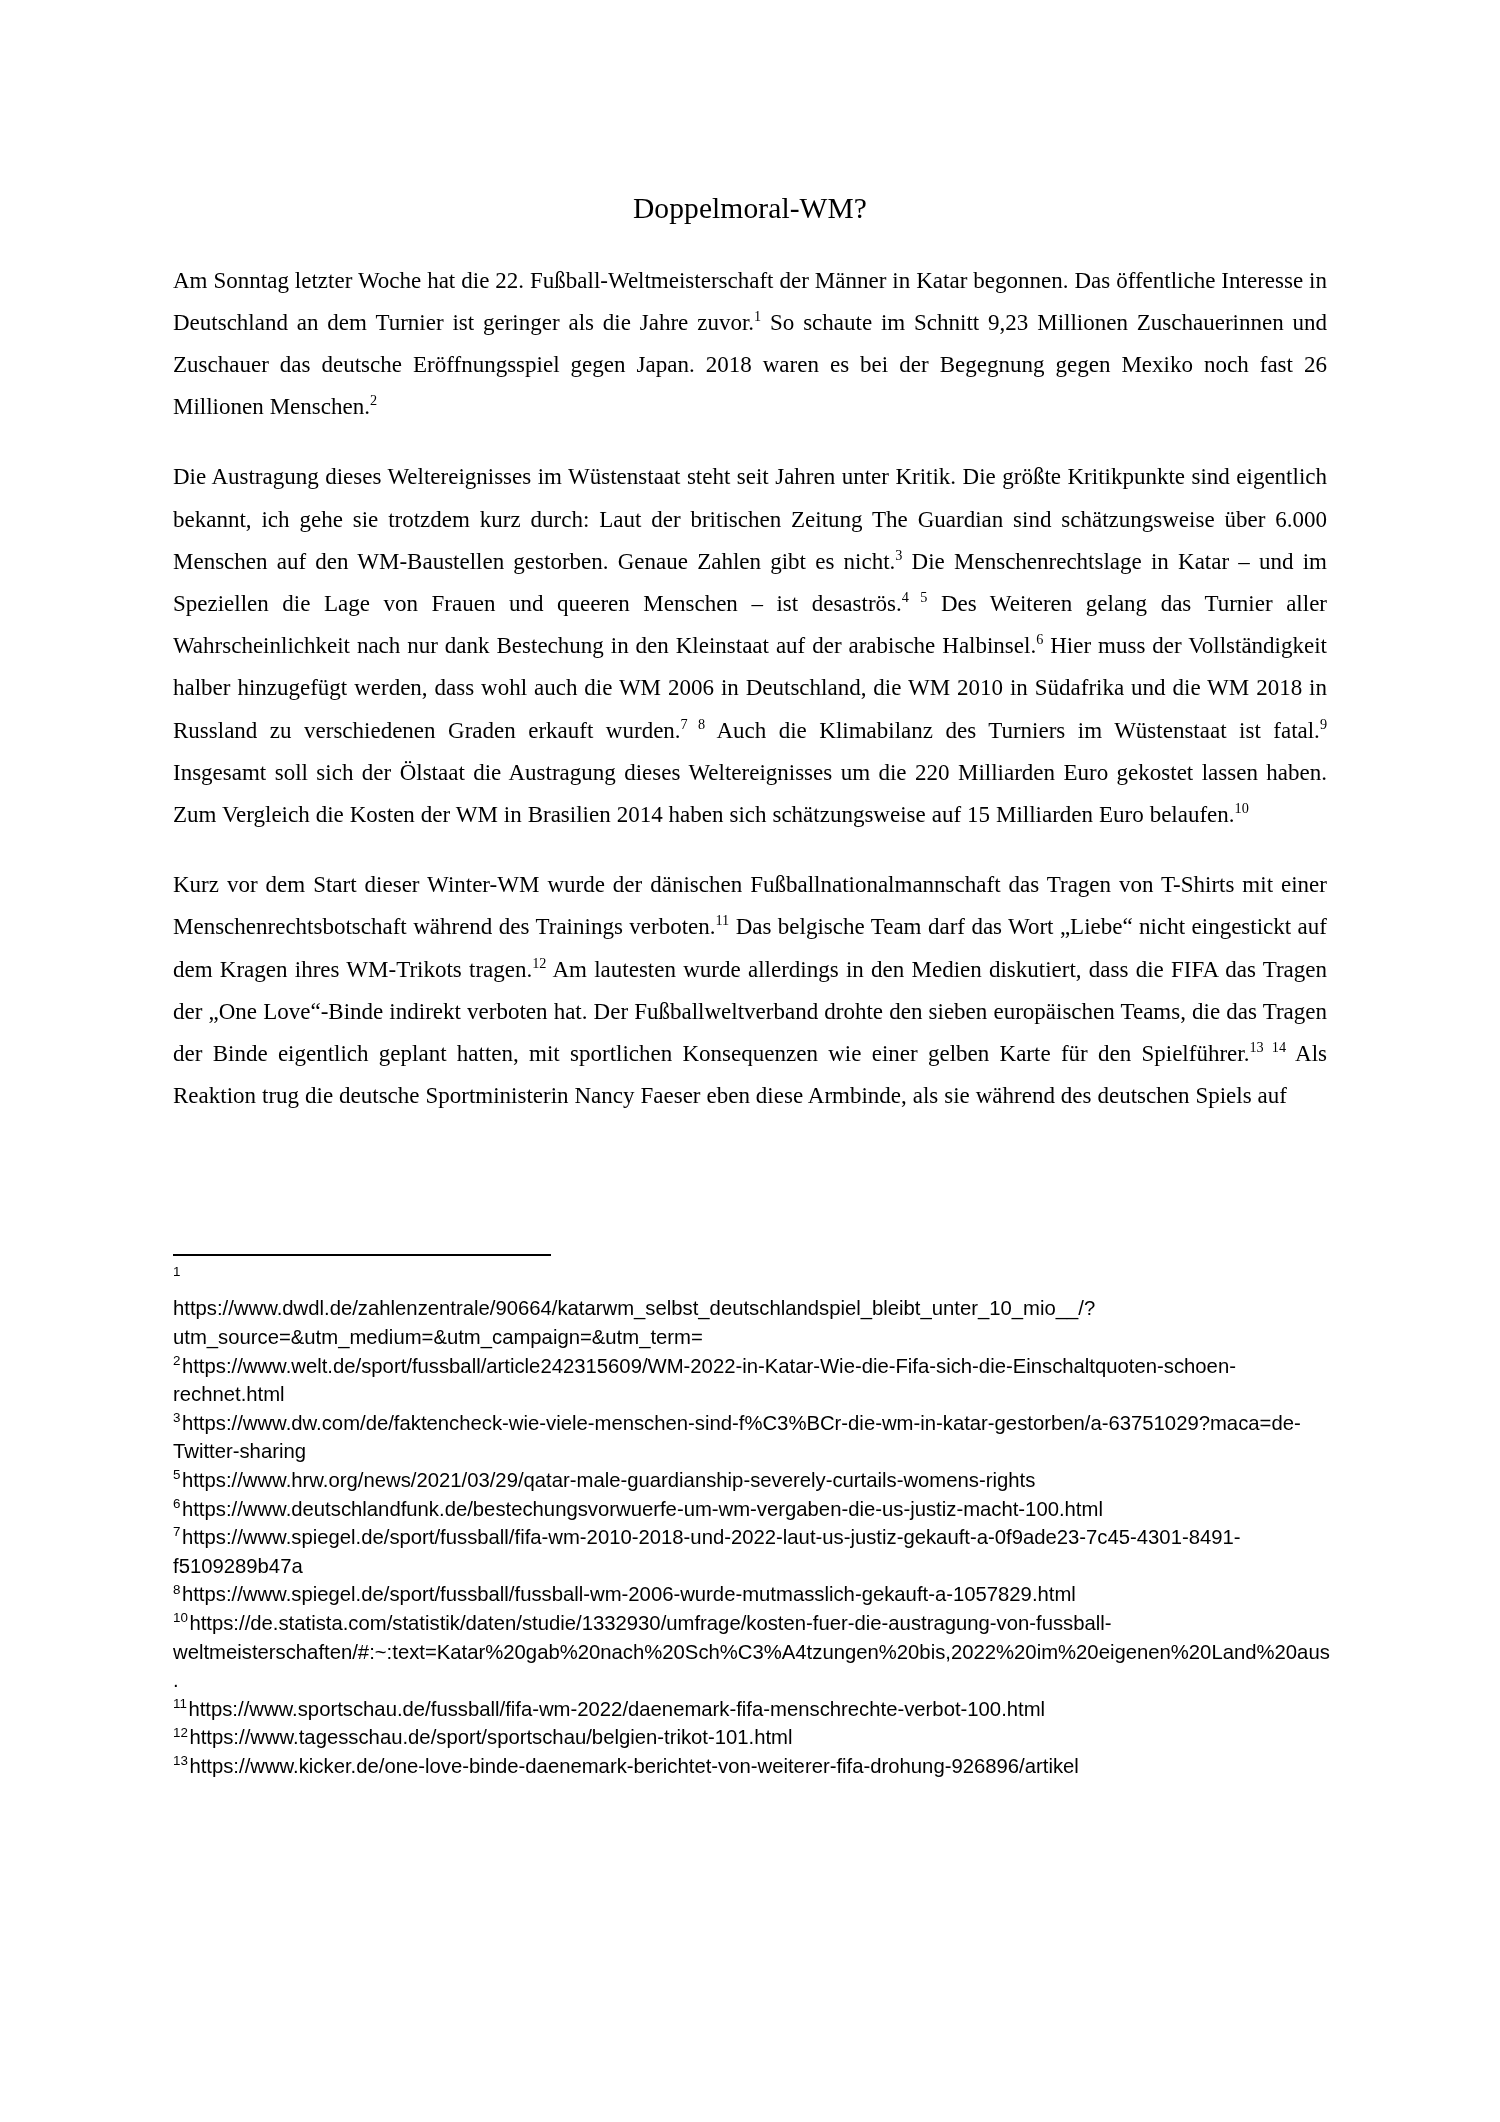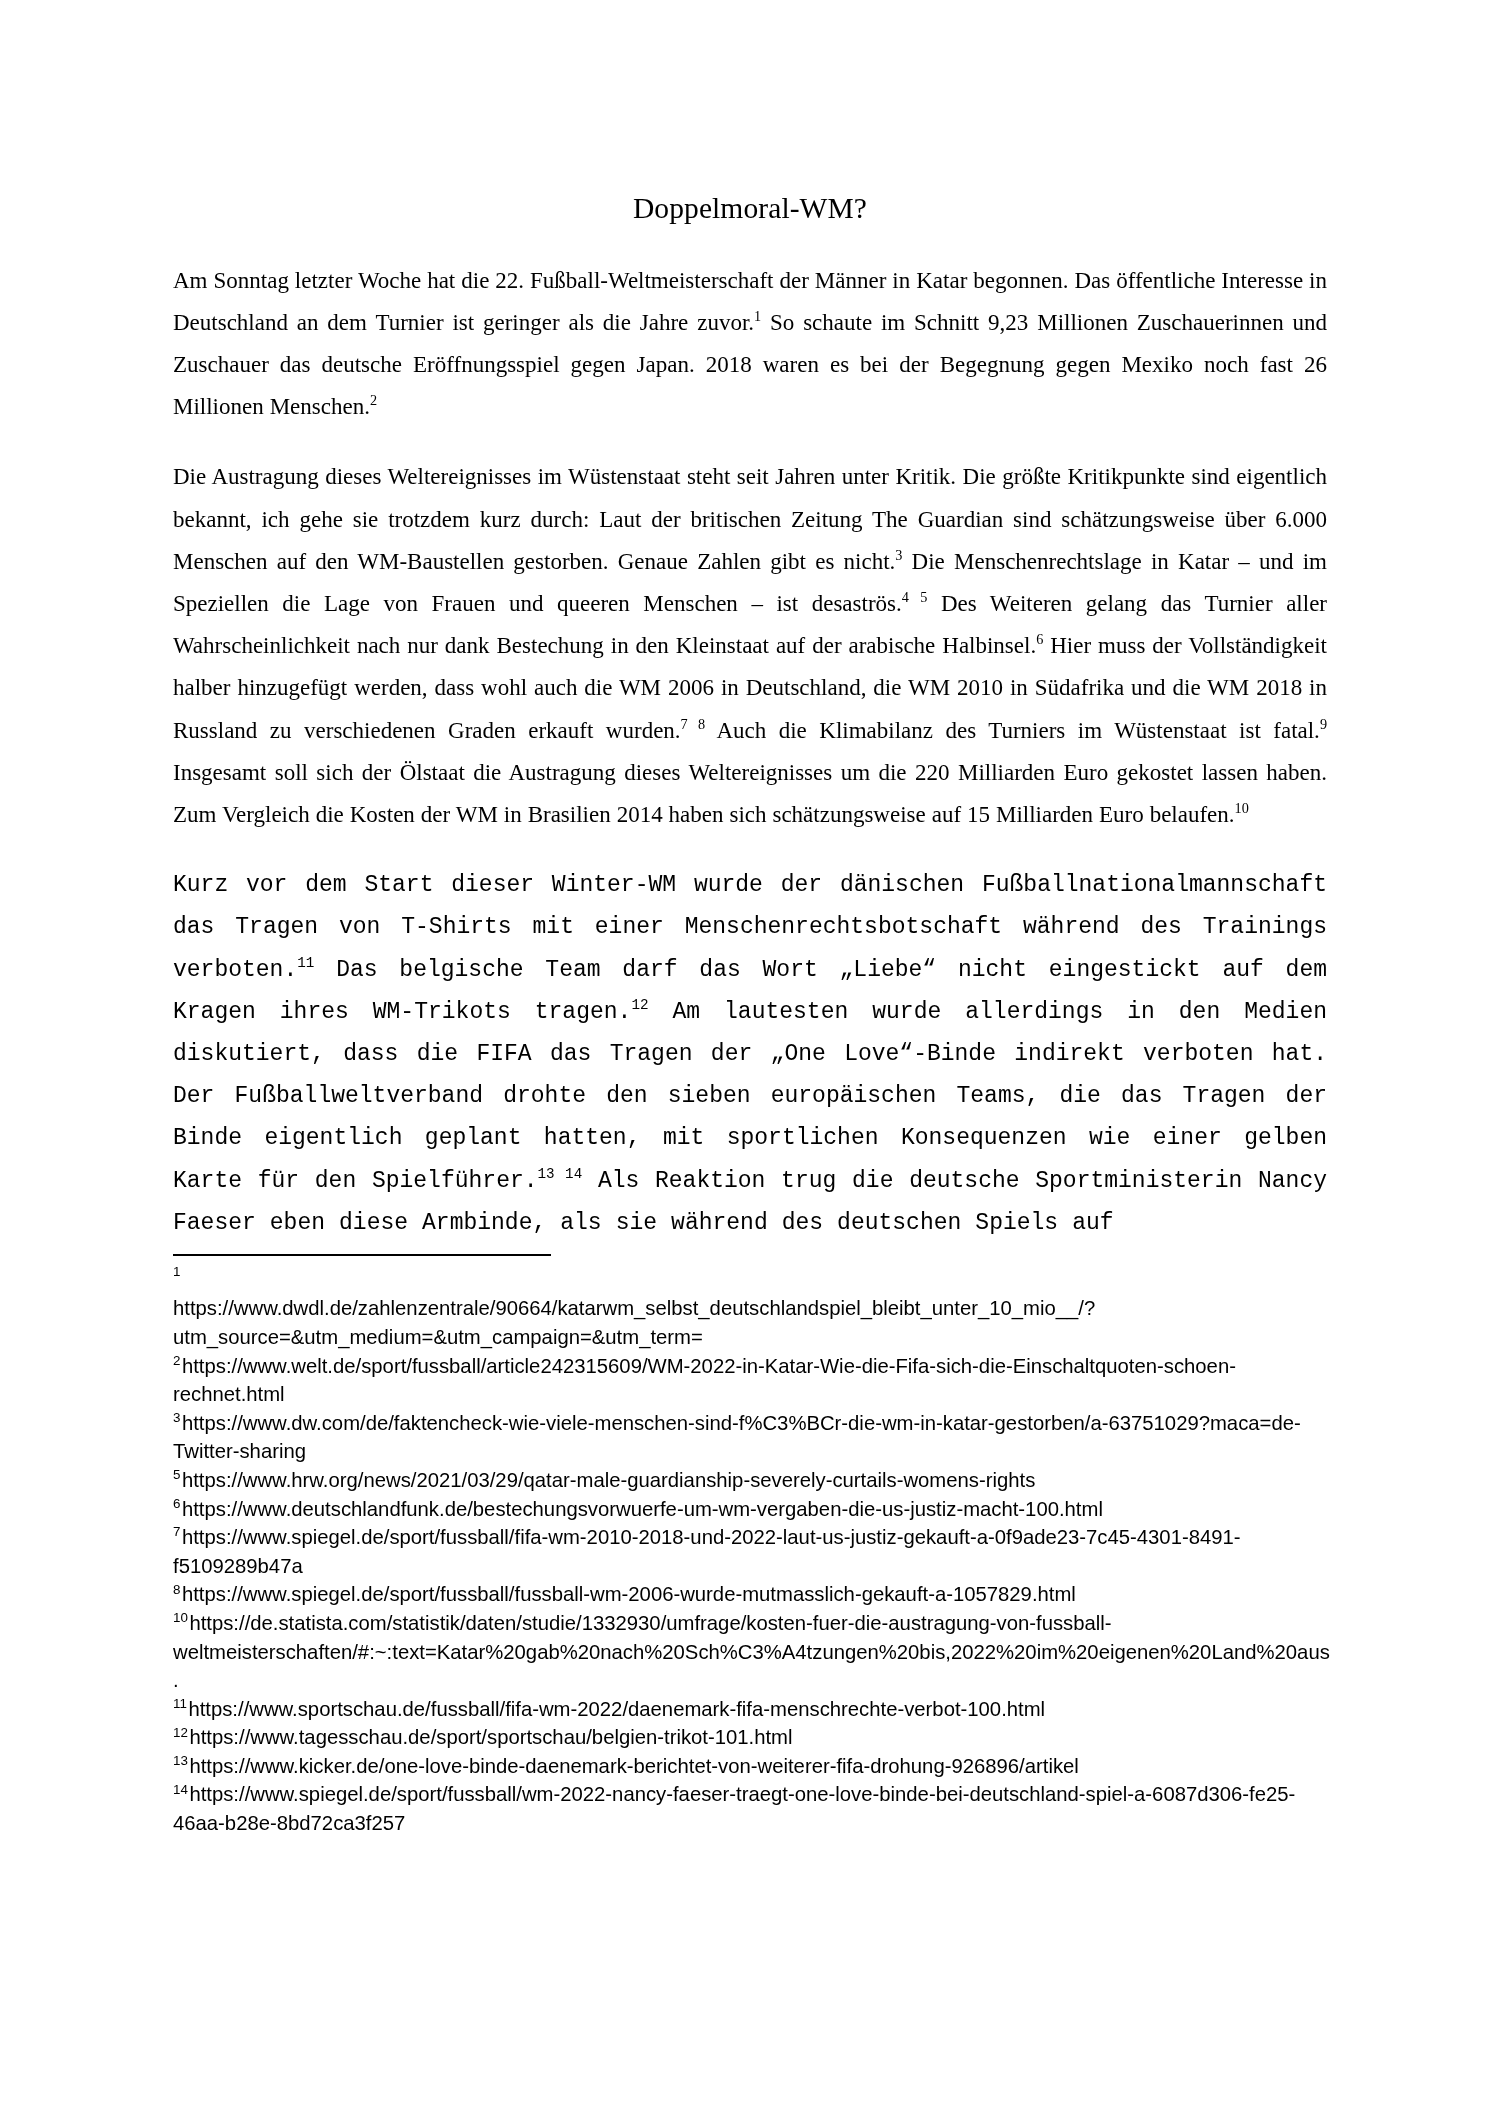--- a/index.html
+++ b/index.html
@@ -42,21 +42,20 @@
     line-height: 42.2px;
     text-align: justify;
     text-justify: inter-word;
     margin: 0 0 28px 0;
     -webkit-hyphens: none;
     hyphens: none;
     word-spacing: 0.2px;
   }
   p.body-par:last-of-type {
     margin-bottom: 0;
-    font-family: Liberation Mono, monospace;
   }
   sup.fn {
     font-size: 0.62em;
     vertical-align: super;
     line-height: 0;
   }
   .footnote-area {
     position: absolute;
     left: 173px;
     top: 1254px;
@@ -124,17 +123,16 @@
         <div class="fn-item"><span class="fn-num">2</span><span class="fn-url">https://www.welt.de/sport/fussball/article242315609/WM-2022-in-Katar-Wie-die-Fifa-sich-die-Einschaltquoten-schoen-rechnet.html</span></div>
         <div class="fn-item"><span class="fn-num">3</span><span class="fn-url">https://www.dw.com/de/faktencheck-wie-viele-menschen-sind-f%C3%BCr-die-wm-in-katar-gestorben/a-63751029?maca=de-Twitter-sharing</span></div>
         <div class="fn-item"><span class="fn-num">5</span><span class="fn-url">https://www.hrw.org/news/2021/03/29/qatar-male-guardianship-severely-curtails-womens-rights</span></div>
         <div class="fn-item"><span class="fn-num">6</span><span class="fn-url">https://www.deutschlandfunk.de/bestechungsvorwuerfe-um-wm-vergaben-die-us-justiz-macht-100.html</span></div>
         <div class="fn-item"><span class="fn-num">7</span><span class="fn-url">https://www.spiegel.de/sport/fussball/fifa-wm-2010-2018-und-2022-laut-us-justiz-gekauft-a-0f9ade23-7c45-4301-8491-f5109289b47a</span></div>
         <div class="fn-item"><span class="fn-num">8</span><span class="fn-url">https://www.spiegel.de/sport/fussball/fussball-wm-2006-wurde-mutmasslich-gekauft-a-1057829.html</span></div>
         <div class="fn-item"><span class="fn-num">10</span><span class="fn-url">https://de.statista.com/statistik/daten/studie/1332930/umfrage/kosten-fuer-die-austragung-von-fussball-weltmeisterschaften/#:~:text=Katar%20gab%20nach%20Sch%C3%A4tzungen%20bis,2022%20im%20eigenen%20Land%20aus.</span></div>
         <div class="fn-item"><span class="fn-num">11</span><span class="fn-url">https://www.sportschau.de/fussball/fifa-wm-2022/daenemark-fifa-menschrechte-verbot-100.html</span></div>
         <div class="fn-item"><span class="fn-num">12</span><span class="fn-url">https://www.tagesschau.de/sport/sportschau/belgien-trikot-101.html</span></div>
         <div class="fn-item"><span class="fn-num">13</span><span class="fn-url">https://www.kicker.de/one-love-binde-daenemark-berichtet-von-weiterer-fifa-drohung-926896/artikel</span></div>
-        <div class="fn-item"><span class="fn-num">14</span><span class="fn-url">https://www.spiegel.de/sport/fussball/wm-2022-nancy-faeser-traegt-one-love-binde-bei-deutschland-spiel-a-6087d306-fe25-46aa-b28e-8bd72ca3f257</span></div>
       </div>
   </div>
 
 </div>
 
 </body></html>

